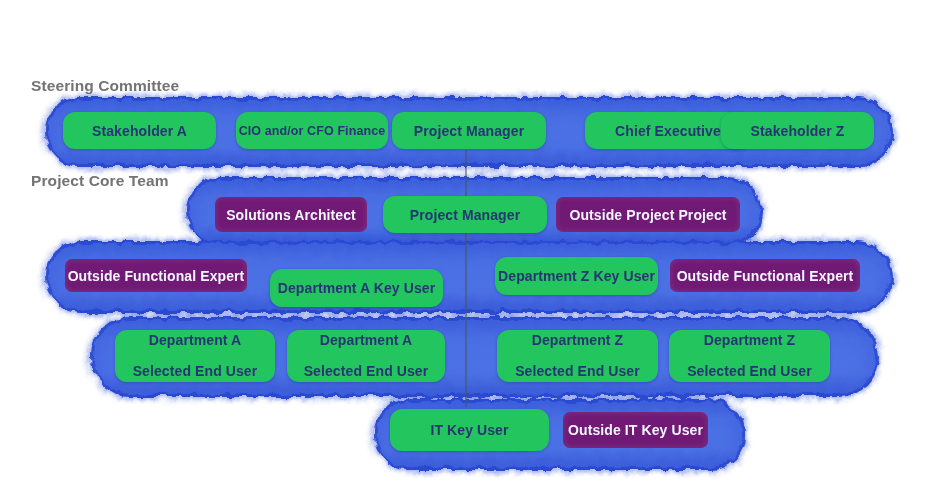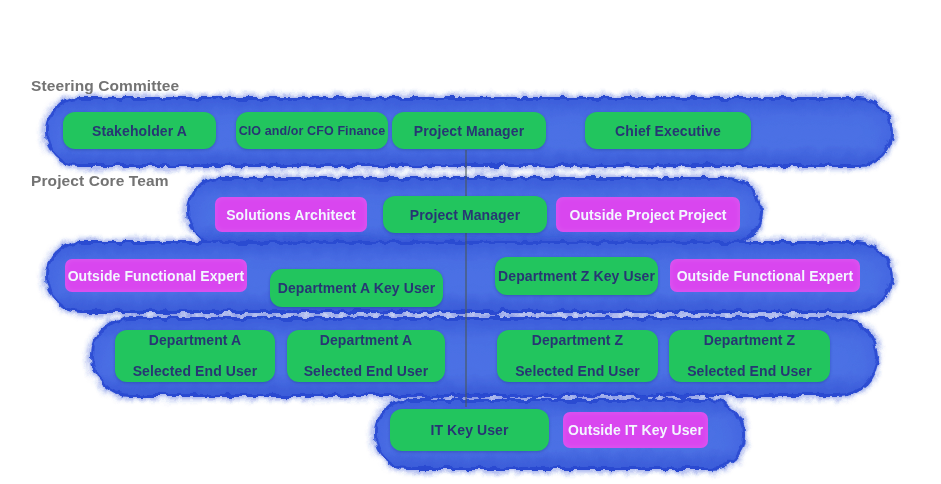--- a/index.html
+++ b/index.html
@@ -38,21 +38,21 @@
     position:absolute; z-index:3;
     display:flex; align-items:center; justify-content:center;
     text-align:center; font-weight:700; font-size:14px; letter-spacing:.1px;
     white-space:pre-line;
   }
   .box.white {
     background:#22c55e; color:#273673; border-radius:12px;
     box-shadow:0 1px 3px rgba(20,40,120,.35);
   }
   .box.blue {
-    background:#d946ef; color:#f3f6ff; border-radius:7px;
+    background:#701a75; color:#f3f6ff; border-radius:7px;
     box-shadow:inset 0 0 6px rgba(255,255,255,.12);
   }
   .box.small { font-size:12.5px; }
   .box.two-line { line-height:31px; }
 </style>
 </head>
 <body>
 
 <svg width="0" height="0" style="position:absolute" aria-hidden="true">
   <defs>
@@ -74,20 +74,21 @@
   <div class="band" style="left:45px; top:241px; width:848px; height:72px; border-radius:36px;"></div>
   <div class="band" style="left:90px; top:317px; width:789px; height:80px; border-radius:40px;"></div>
   <div class="band" style="left:374px; top:399px; width:371px; height:71px; border-radius:34px;"></div>
 
   <div class="fold-line" style="left:465px; top:150px; height:257px;"></div>
 
   <div class="box white" style="left:63px; top:112px; width:153px; height:37px;">Stakeholder A</div>
   <div class="box white small" style="left:236px; top:112px; width:152px; height:37px;">CIO and/or CFO Finance</div>
   <div class="box white" style="left:392px; top:112px; width:154px; height:37px;">Project Manager</div>
   <div class="box white" style="left:556px; top:112px; width:166px; height:37px;margin-left:29px;">Chief Executive</div>
+  <div class="box white" style="left:721px; top:112px; width:153px; height:37px;">Stakeholder Z</div>
 
   <div class="box blue" style="left:215px; top:197px; width:152px; height:35px;">Solutions Architect</div>
   <div class="box white" style="left:383px; top:196px; width:164px; height:37px;">Project Manager</div>
   <div class="box blue" style="left:556px; top:197px; width:184px; height:35px;">Outside Project Project</div>
 
   <div class="box blue" style="left:65px; top:259px; width:182px; height:33px;">Outside Functional Expert</div>
   <div class="box white" style="left:270px; top:269px; width:173px; height:38px;">Department A Key User</div>
   <div class="box white" style="left:495px; top:257px; width:163px; height:38px;">Department Z Key User</div>
   <div class="box blue" style="left:670px; top:259px; width:190px; height:33px;">Outside Functional Expert</div>
 

